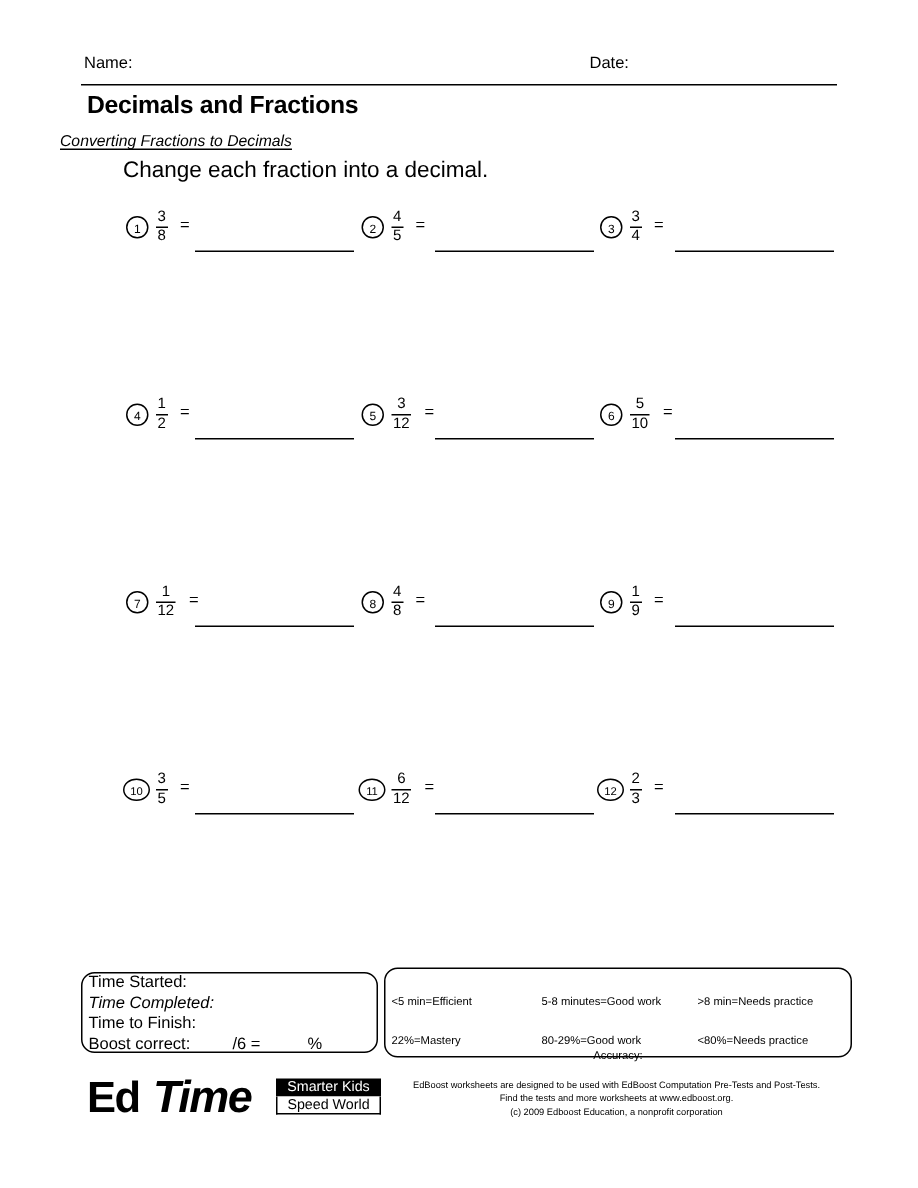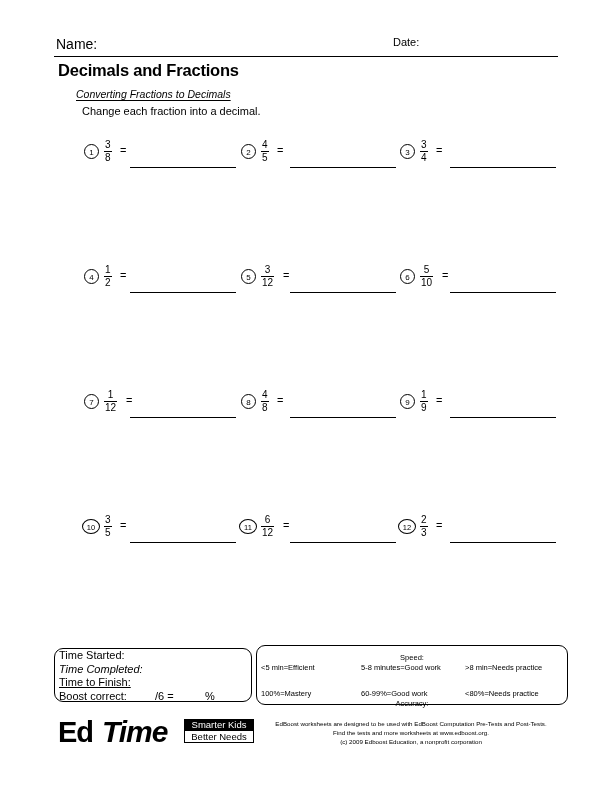--- a/index.html
+++ b/index.html
@@ -22,52 +22,52 @@
     left: 54px;
     top: 36px;
     width: 504px;
     height: 20px;
     border-bottom: 1.6px solid #000;
   }
   .header-name {
     position: absolute;
     left: 2px;
     top: 0px;
-    font-size: 14px;
+    font-size: 11px;
   }
   .header-date {
     position: absolute;
     left: 339px;
     top: 0px;
     font-size: 11px;
   }
 
   
   .worksheet-title {
     position: absolute;
     left: 58px;
     top: 61px;
     font-size: 16.5px;
     font-weight: bold;
     letter-spacing: -0.2px;
   }
   .worksheet-subtitle {
     position: absolute;
-    left: 76px;
+    left: 40px;
     top: 88px;
     font-size: 10.5px;
     font-style: italic;
     text-decoration: underline;
     text-underline-offset: 2px;
   }
   .worksheet-instructions {
     position: absolute;
     left: 82px;
     top: 105px;
-    font-size: 11px;
+    font-size: 15px;
   }
 
   
   .problems {
     position: absolute;
     left: 0;
     top: 0;
     width: 612px;
     height: 792px;
   }
@@ -139,21 +139,21 @@
     box-sizing: border-box;
   }
   .footer-left .line {
     position: absolute;
     left: 4px;
     font-size: 11px;
     white-space: nowrap;
   }
   .fl-0 { top: 0px; }
   .fl-1 { top: 13.5px; font-style: italic; }
-  .fl-2 { top: 27px; text-decoration: underline; }
+  .fl-2 { top: 27px; }
   .fl-3 { top: 40.5px; }
   .nc-slash { position: absolute; left: 96px; }
   .nc-pct   { position: absolute; left: 146px; }
 
   .footer-right {
     position: absolute;
     left: 256px;
     top: 645px;
     width: 312px;
     height: 60px;
@@ -386,40 +386,39 @@
   <div class="line fl-1">Time Completed:</div>
   <div class="line fl-2">Time to Finish:</div>
   <div class="line fl-3">
     <span>Boost correct:</span>
     <span class="nc-slash">/6 =</span>
     <span class="nc-pct">%</span>
   </div>
 </div>
 
 <div class="footer-right">
-  <div class="fr-heading speed-head">Speed:</div>
   <div class="fr-row speed-row">
     <span class="fr-cell fr-c0">&lt;5 min=Efficient</span>
     <span class="fr-cell fr-c1">5-8 minutes=Good work</span>
     <span class="fr-cell fr-c2">&gt;8 min=Needs practice</span>
   </div>
   <div class="fr-heading accuracy-head">Accuracy:</div>
   <div class="fr-row accuracy-row">
-    <span class="fr-cell fr-c0">100%=Mastery</span>
-    <span class="fr-cell fr-c1">60-99%=Good work</span>
+    <span class="fr-cell fr-c0">22%=Mastery</span>
+    <span class="fr-cell fr-c1">80-29%=Good work</span>
     <span class="fr-cell fr-c2">&lt;80%=Needs practice</span>
   </div>
 </div>
 
 <div class="logo">
   <span class="logo-ed">Ed</span>
   <span class="logo-boost">Time</span>
   <div class="logo-tag">
     <div class="logo-tag-top">Smarter Kids</div>
-    <div class="logo-tag-bottom">Better Needs</div>
+    <div class="logo-tag-bottom">Speed World</div>
   </div>
 </div>
 
 <div class="legal">
   <div>EdBoost worksheets are designed to be used with EdBoost Computation Pre-Tests and Post-Tests.</div>
   <div>Find the tests and more worksheets at www.edboost.org.</div>
   <div>(c) 2009 Edboost Education, a nonprofit corporation</div>
 </div>
 
 </body></html>

